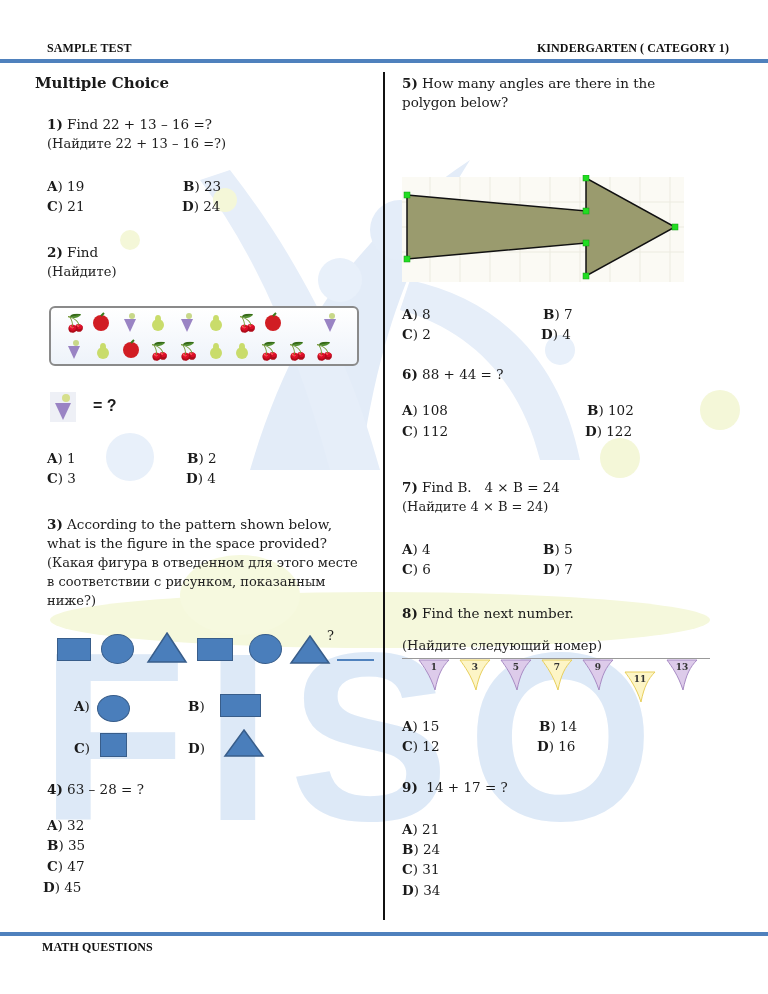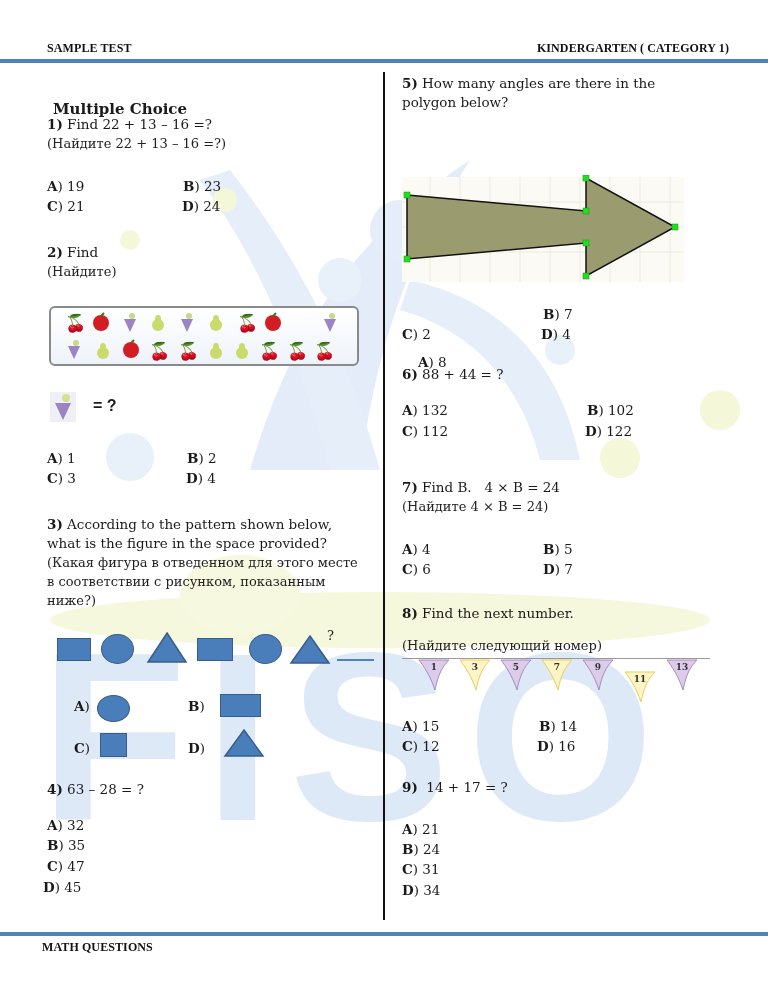--- a/index.html
+++ b/index.html
@@ -60,21 +60,21 @@
   <circle cx="130" cy="240" r="10" fill="#f4f7d8"></circle>
   <circle cx="720" cy="410" r="20" fill="#f4f7d8"></circle>
   <text x="40" y="820" font-family="Liberation Sans, sans-serif" font-weight="bold" font-size="240" fill="#dde9f7" letter-spacing="18">FISO</text>
 </svg>
 
 <div class="hdr-left">SAMPLE TEST</div>
 <div class="hdr-right">KINDERGARTEN ( CATEGORY 1)</div>
 <div class="rule top"></div>
 <div class="divider"></div>
 
-<div class="block sect" style="left:53px; top:74px;margin-top:26px;">Multiple Choice</div>
+<div class="block sect" style="left:35px; top:74px;">Multiple Choice</div>
 
 <div class="block" style="left:47px; top:115px;">
   <b>1)</b> <span>Find 22 + 13 – 16 =?</span><br>
   <span class="ru">(Найдите 22 + 13 – 16 =?)</span>
 </div>
 <div class="opt" style="left:47px; top:177px;"><span class="L">A</span><span>) 19</span></div>
 <div class="opt" style="left:183px; top:177px;"><span class="L">B</span><span>) 23</span></div>
 <div class="opt" style="left:47px; top:197px;"><span class="L">C</span><span>) 21</span></div>
 <div class="opt" style="left:182px; top:197px;"><span class="L">D</span><span>) 24</span></div>
 
@@ -212,29 +212,29 @@
   <g fill="#22dd22" stroke="#119911" stroke-width="0.5">
     <rect x="4" y="17" width="6" height="6"></rect>
       <rect x="183" y="33" width="6" height="6"></rect>
       <rect x="183" y="0" width="6" height="6"></rect>
       <rect x="272" y="49" width="6" height="6"></rect>
       <rect x="183" y="98" width="6" height="6"></rect>
       <rect x="183" y="65" width="6" height="6"></rect>
       <rect x="4" y="81" width="6" height="6"></rect>
   </g>
 </svg>
-<div class="opt" style="left:418px; top:305px;margin-top:48px;"><span class="L">A</span><span>) 8</span></div>
+<div class="opt" style="left:402px; top:305px;"><span class="L">A</span><span>) 8</span></div>
 <div class="opt" style="left:543px; top:305px;"><span class="L">B</span><span>) 7</span></div>
 <div class="opt" style="left:402px; top:325px;"><span class="L">C</span><span>) 2</span></div>
 <div class="opt" style="left:541px; top:325px;"><span class="L">D</span><span>) 4</span></div>
 
 <div class="block" style="left:402px; top:365px;">
   <b>6)</b> <span>88 + 44 = ?</span>
 </div>
-<div class="opt" style="left:402px; top:401px;"><span class="L">A</span><span>) 132</span></div>
+<div class="opt" style="left:402px; top:401px;"><span class="L">A</span><span>) 108</span></div>
 <div class="opt" style="left:587px; top:401px;"><span class="L">B</span><span>) 102</span></div>
 <div class="opt" style="left:402px; top:422px;"><span class="L">C</span><span>) 112</span></div>
 <div class="opt" style="left:585px; top:422px;"><span class="L">D</span><span>) 122</span></div>
 
 <div class="block" style="left:402px; top:478px;">
   <b>7)</b> <span style="white-space:pre;">Find B.   4 × B = 24</span><br>
   <span class="ru">(Найдите 4 × B = 24)</span>
 </div>
 <div class="opt" style="left:402px; top:540px;"><span class="L">A</span><span>) 4</span></div>
 <div class="opt" style="left:543px; top:540px;"><span class="L">B</span><span>) 5</span></div>

